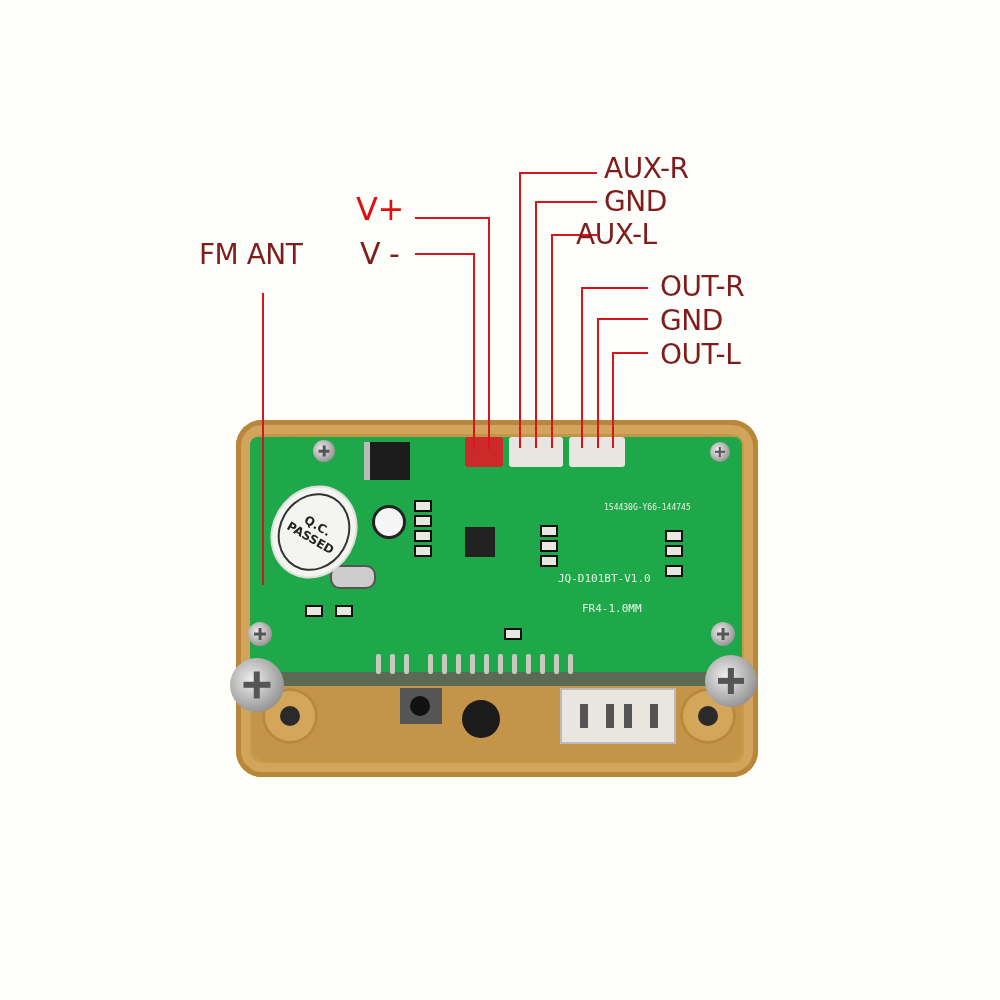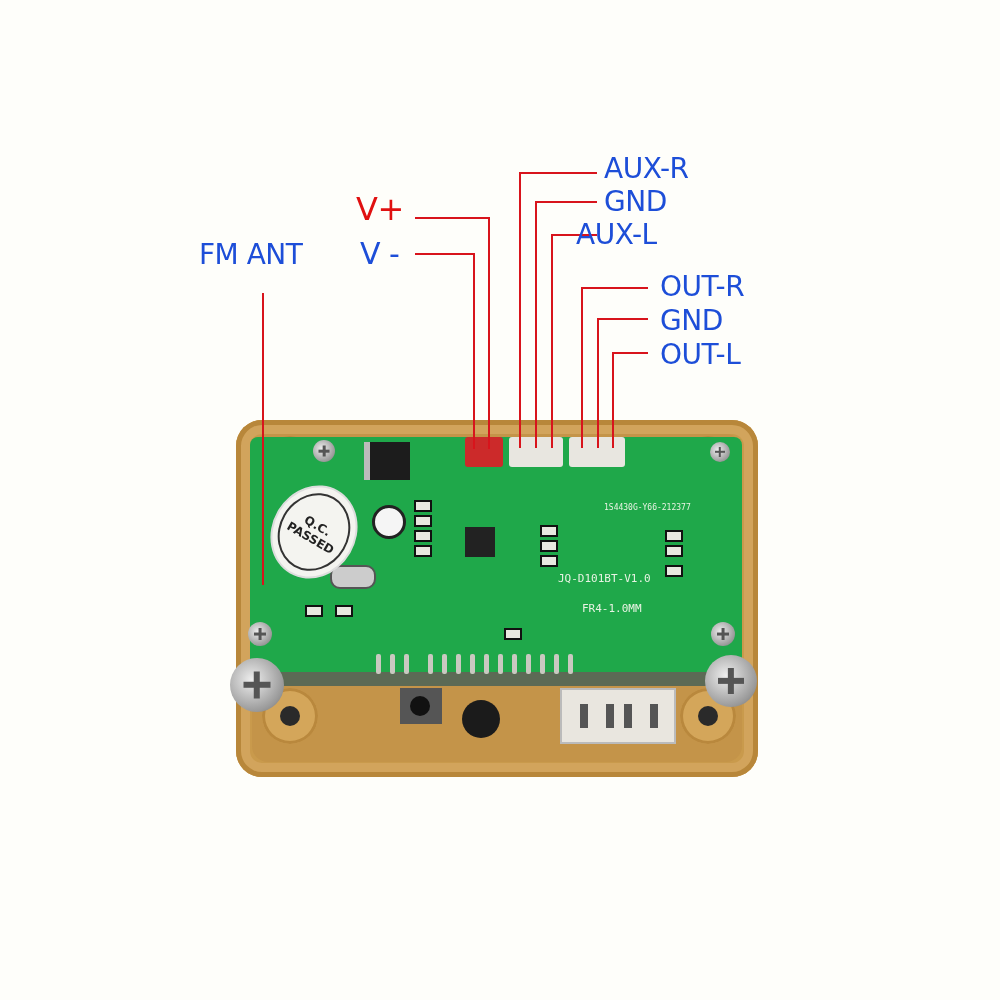--- a/index.html
+++ b/index.html
@@ -1,18 +1,18 @@
 <!DOCTYPE html>
 <html><head>
 <meta charset="utf-8">
 <style>
   html, body { margin:0; padding:0; }
   body { width:1000px; height:1000px; background:#fefefa; position:relative; overflow:hidden;
          font-family:"DejaVu Sans", sans-serif; }
-  .label { position:absolute; font-size:28px; color:#1d4ed8; letter-spacing:-0.5px; line-height:1; white-space:nowrap; }
+  .label { position:absolute; font-size:28px; color:#7f1d1d; letter-spacing:-0.5px; line-height:1; white-space:nowrap; }
   .label.red { color:#e01010; }
   .wire { position:absolute; background:#d8141c; }
   
   .case { position:absolute; left:236px; top:420px; width:522px; height:357px; background:#c99a4c;
           border-radius:26px; box-shadow: inset 0 0 0 5px #b8873a, inset 0 0 0 14px #d2a45c; }
   .case-inner { position:absolute; left:252px; top:434px; width:490px; height:328px; background:#c49449; border-radius:16px; }
   .boss { position:absolute; width:56px; height:56px; border-radius:50%; background:#d4a65a; box-shadow: inset 0 0 0 3px #b9883d; }
   .boss .hole { position:absolute; left:18px; top:18px; width:20px; height:20px; border-radius:50%; background:#2a2a2a; }
   .pcb { position:absolute; left:250px; top:437px; width:492px; height:243px; background:#1fa84a;
          border-radius:8px 8px 0 0; }
@@ -101,21 +101,21 @@
 <div class="pin" style="left:484px;top:654px;"></div>
 <div class="pin" style="left:498px;top:654px;"></div>
 <div class="pin" style="left:512px;top:654px;"></div>
 <div class="pin" style="left:526px;top:654px;"></div>
 <div class="pin" style="left:540px;top:654px;"></div>
 <div class="pin" style="left:554px;top:654px;"></div>
 <div class="pin" style="left:568px;top:654px;"></div>
 
 <div class="silk" style="left:558px;top:572px;font-size:11px;">JQ-D101BT-V1.0</div>
 <div class="silk" style="left:582px;top:602px;font-size:11px;text-align:right;">FR4-1.0MM</div>
-<div class="silk" style="left:604px;top:503px;font-size:8px;">1S4430G-Y66-212377</div>
+<div class="silk" style="left:604px;top:503px;font-size:8px;">1S4430G-Y66-144745</div>
 
 <div class="ir"></div>
 <div class="dc-jack"></div>
 <div class="usb">
   <div class="slot" style="left:18px;"></div>
   <div class="slot" style="left:44px;"></div>
   <div class="slot" style="left:62px;"></div>
   <div class="slot" style="left:88px;"></div>
 </div>
 

